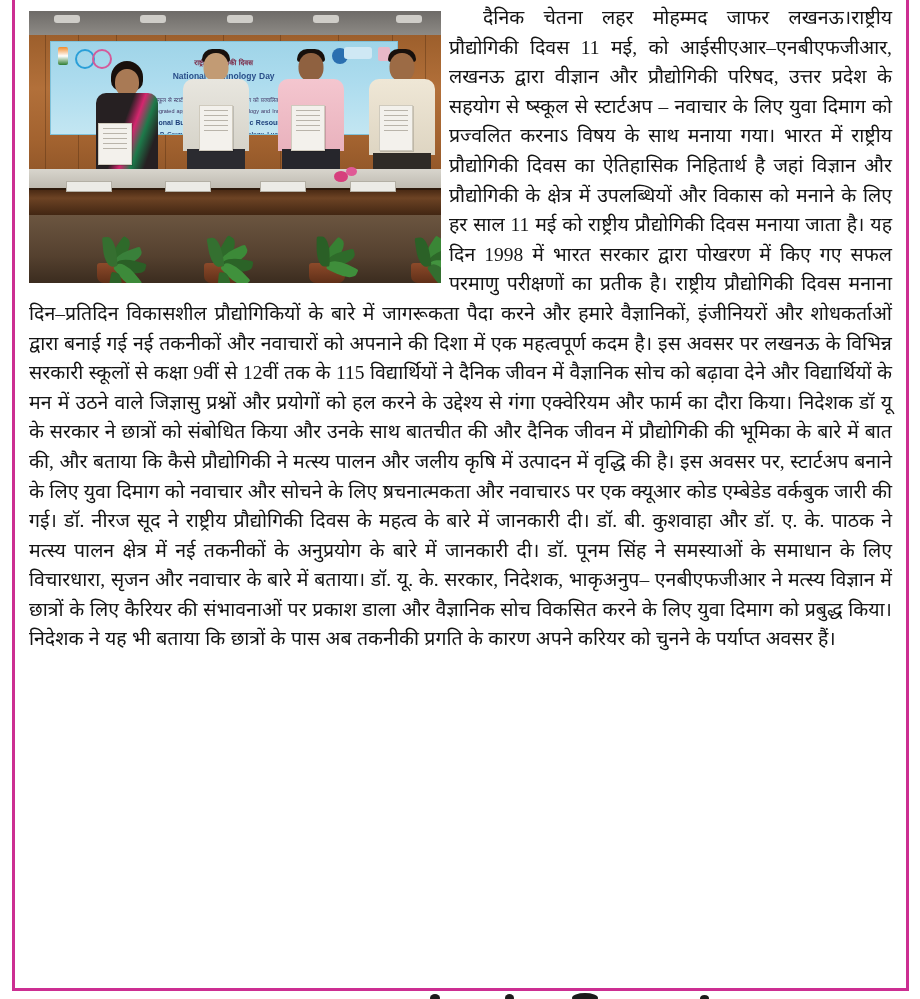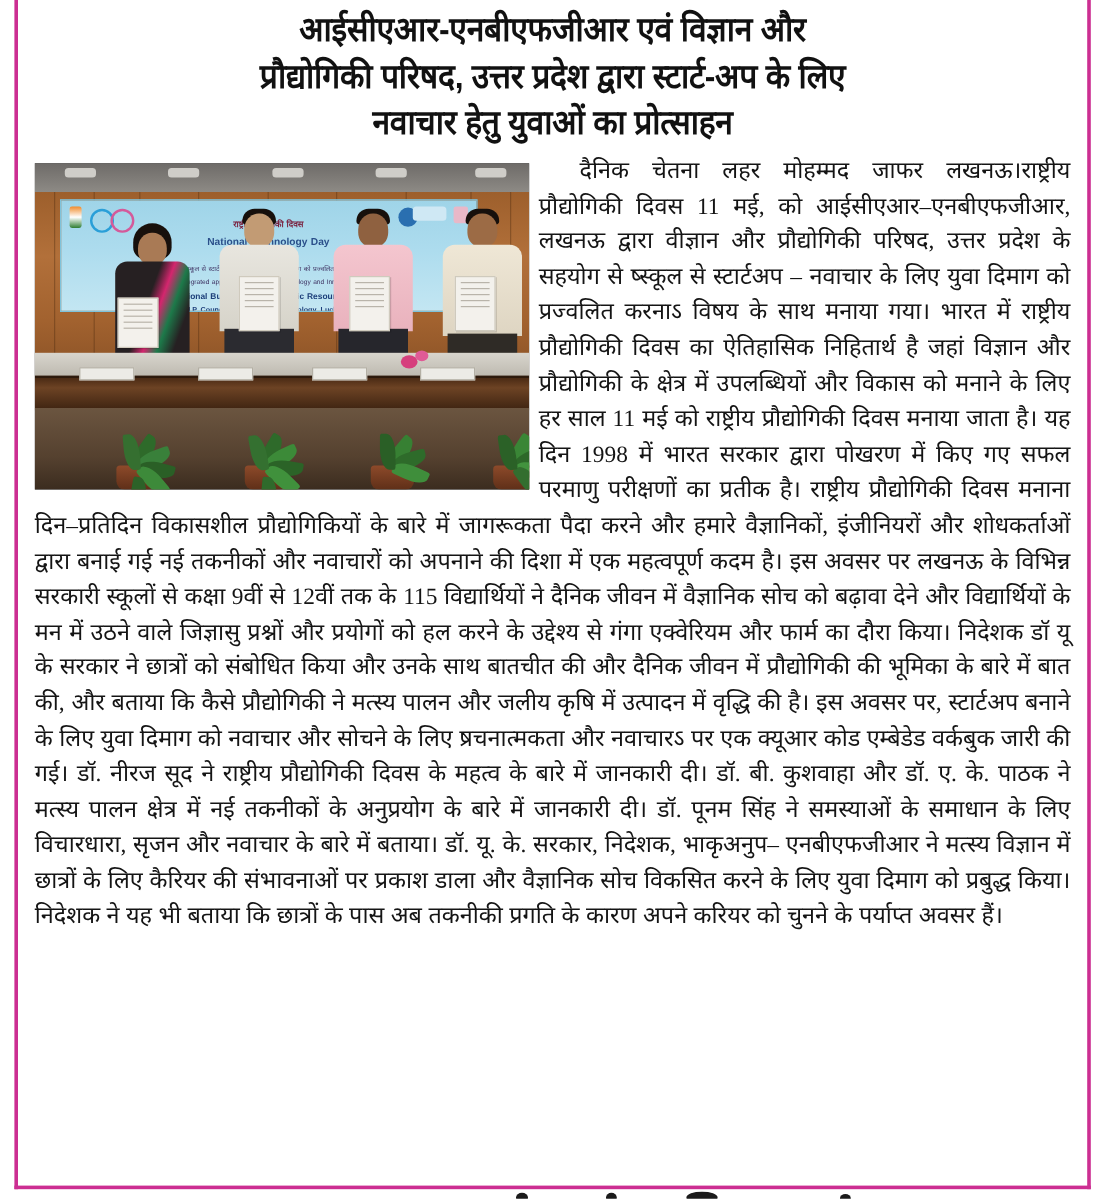--- a/index.html
+++ b/index.html
@@ -226,25 +226,20 @@
   }
   #below-strip .blob {
     position: absolute; background: #1b1b1b; border-radius: 50%;
   }
 </style>
 </head>
 <body>
 
 <div id="clip-frame">
 
-  <div id="headline">
-    <span class="hl-line">आईसीएआर-एनबीएफजीआर एवं विज्ञान और</span>
-    <span class="hl-line">प्रौद्योगिकी परिषद, उत्तर प्रदेश द्वारा स्टार्ट-अप के लिए</span>
-    <span class="hl-line">नवाचार हेतु युवाओं का प्रोत्साहन</span>
-  </div>
 
   <div id="article-body">
 
     <figure id="photo-figure">
       <div class="photo-canvas">
 
         <div class="ph-ceiling">
           <div class="panel-light" style="left:6%"></div>
           <div class="panel-light" style="left:27%"></div>
           <div class="panel-light" style="left:48%"></div>

